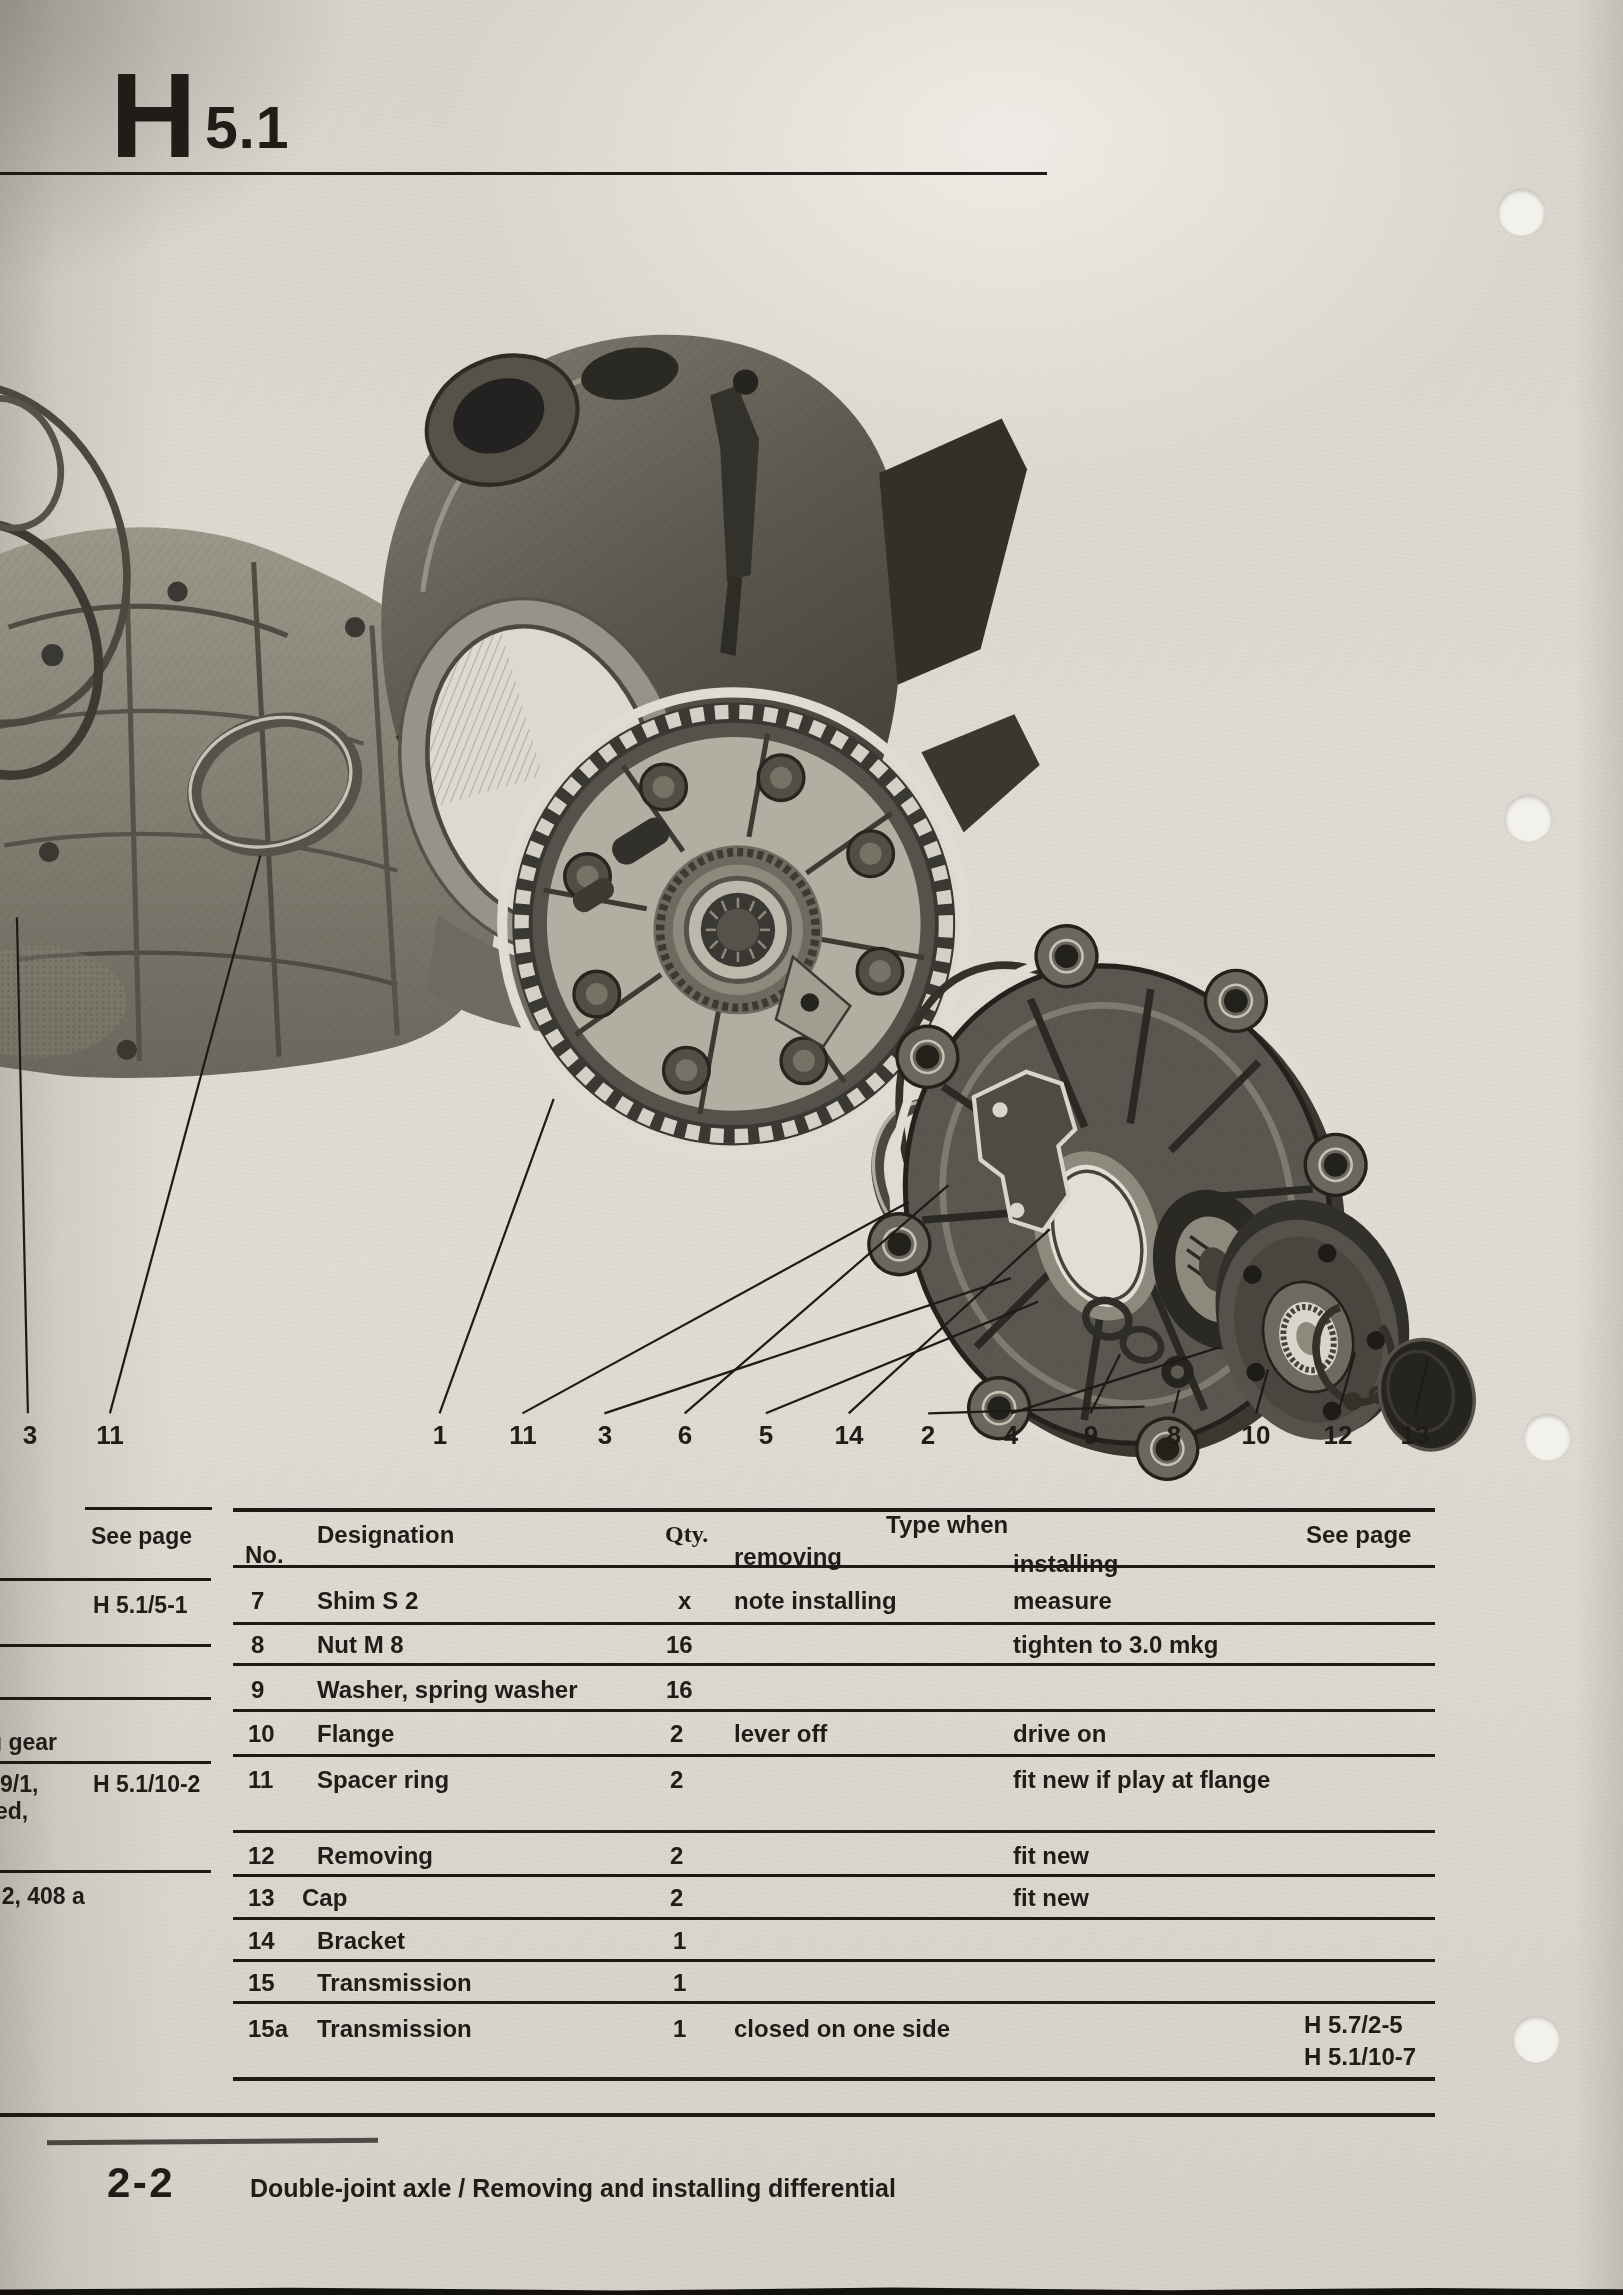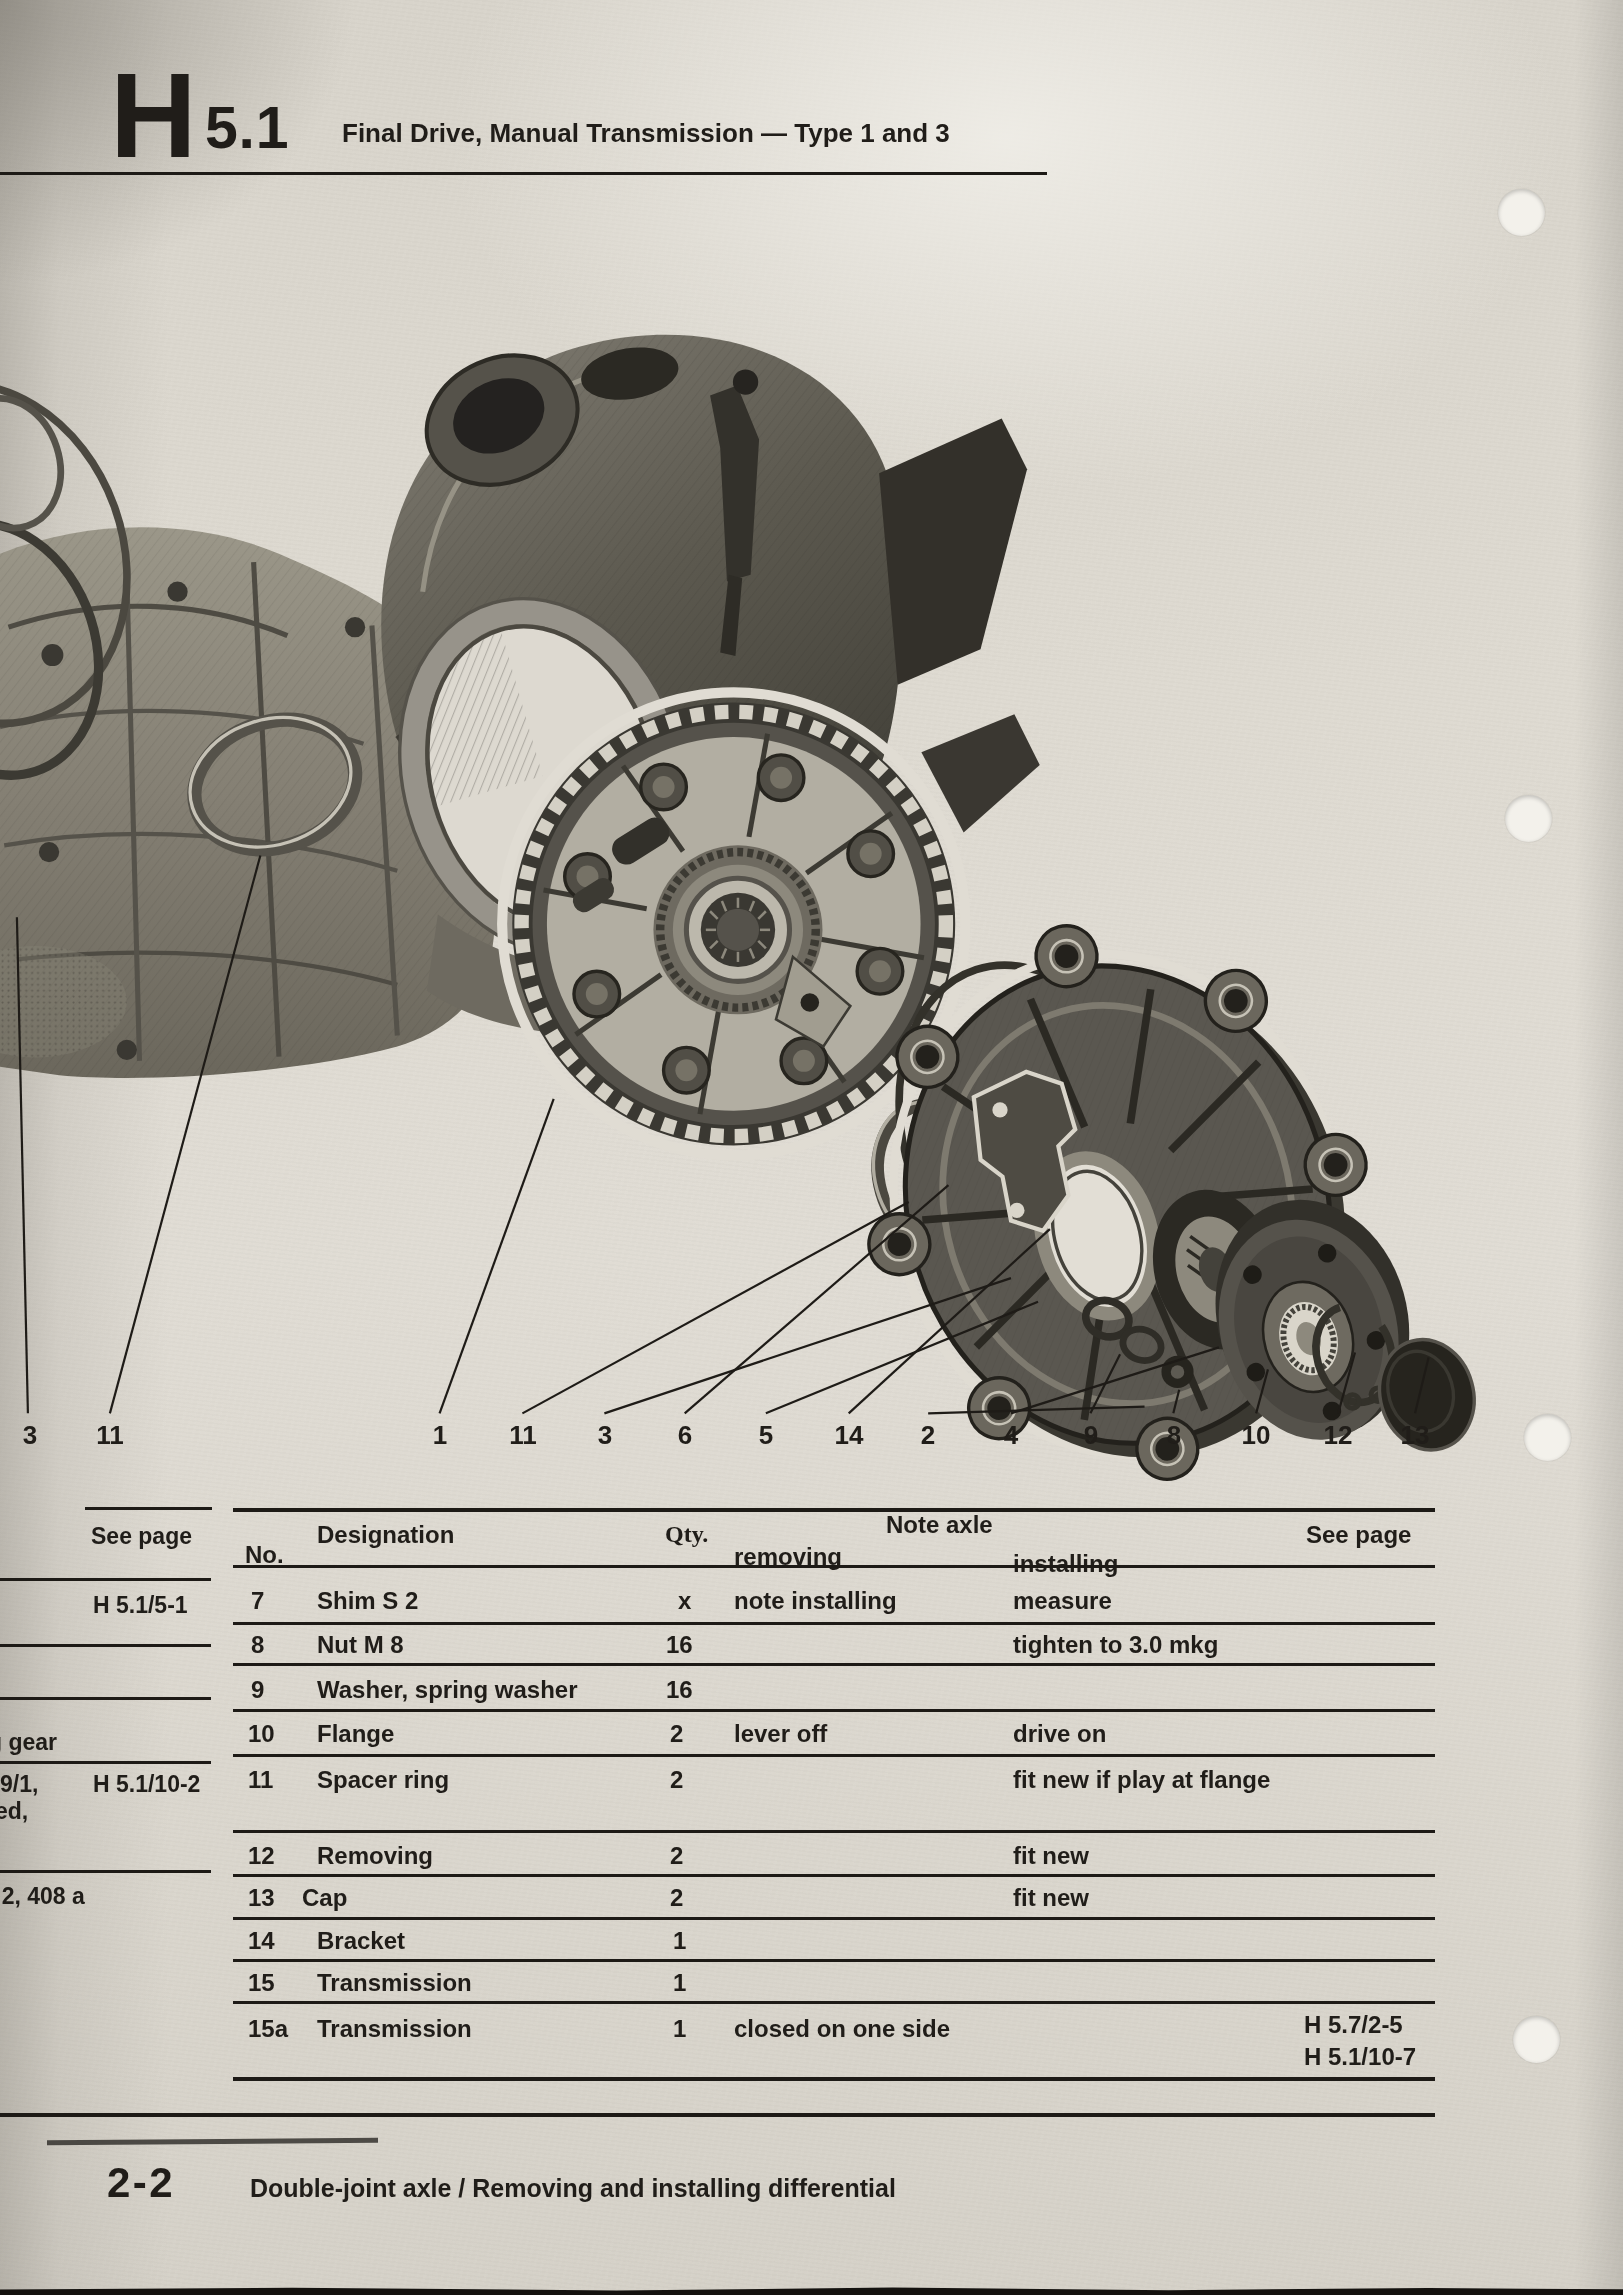--- a/index.html
+++ b/index.html
@@ -32,21 +32,20 @@
     clip-path:polygon(0 55%,18% 40%,38% 62%,55% 38%,72% 60%,88% 42%,100% 52%,100% 100%,0 100%);}
   .smear{position:absolute;background:#2b2824;opacity:.8;transform:rotate(-.4deg);}
 </style>
 </head>
 <body>
 
 <div class="page">
 
   <div class="t hd-big" style="left:110px;top:52px;">H</div>
   <div class="t hd-num" style="left:205px;top:98px;">5.1</div>
-  <div class="t hd-sub" style="left:342px;top:120px;">Final Drive, Manual Transmission — Type 1 and 3</div>
   <div class="rule" style="left:0;top:172px;width:1047px;height:2.5px;"></div>
 
   <div class="hole" style="left:1498px;top:189px;"></div>
   <div class="hole" style="left:1505px;top:795px;"></div>
   <div class="hole" style="left:1524px;top:1414px;"></div>
   <div class="hole" style="left:1513px;top:2016px;"></div>
 
   <svg width="1623" height="2295" viewBox="0 0 1920 2715">
     <defs>
       <linearGradient id="domeG" x1="0" y1="0" x2="0.6" y2="1">
@@ -379,21 +378,21 @@
     <div class="rule" style="left:0;top:1870px;width:211px;height:3.4px;"></div>
     <div class="t small-cell" style="left:1.7px;top:1884px;">2, 408 a</div>
   </div>
 
   <div>
 
     <div class="rule" style="left:233px;top:1508px;width:1202px;height:4.2px;"></div>
     <div class="t cell" style="left:245px;top:1522px;margin-top:20px;">No.</div>
     <div class="t cell" style="left:317px;top:1522px;">Designation</div>
     <div class="t cell" style="left:665px;top:1522px;font-family:Liberation Serif, serif;">Qty.</div>
-    <div class="t cell" style="left:886px;top:1512px;">Note axle</div>
+    <div class="t cell" style="left:886px;top:1512px;">Type when</div>
     <div class="t cell" style="left:734px;top:1544px;">removing</div>
     <div class="t cell" style="left:1013px;top:1551px;">installing</div>
     <div class="t cell" style="left:1306px;top:1522px;">See page</div>
     <div class="rule" style="left:233px;top:1565px;width:1202px;height:3.4px;"></div>
 
     <div>
       <div class="t cell" style="left:251px;top:1588px;">7</div>
       <div class="t cell" style="left:317px;top:1588px;">Shim S 2</div>
       <div class="t cell" style="left:678px;top:1588px;">x</div>
       <div class="t cell" style="left:734px;top:1588px;">note installing</div>

